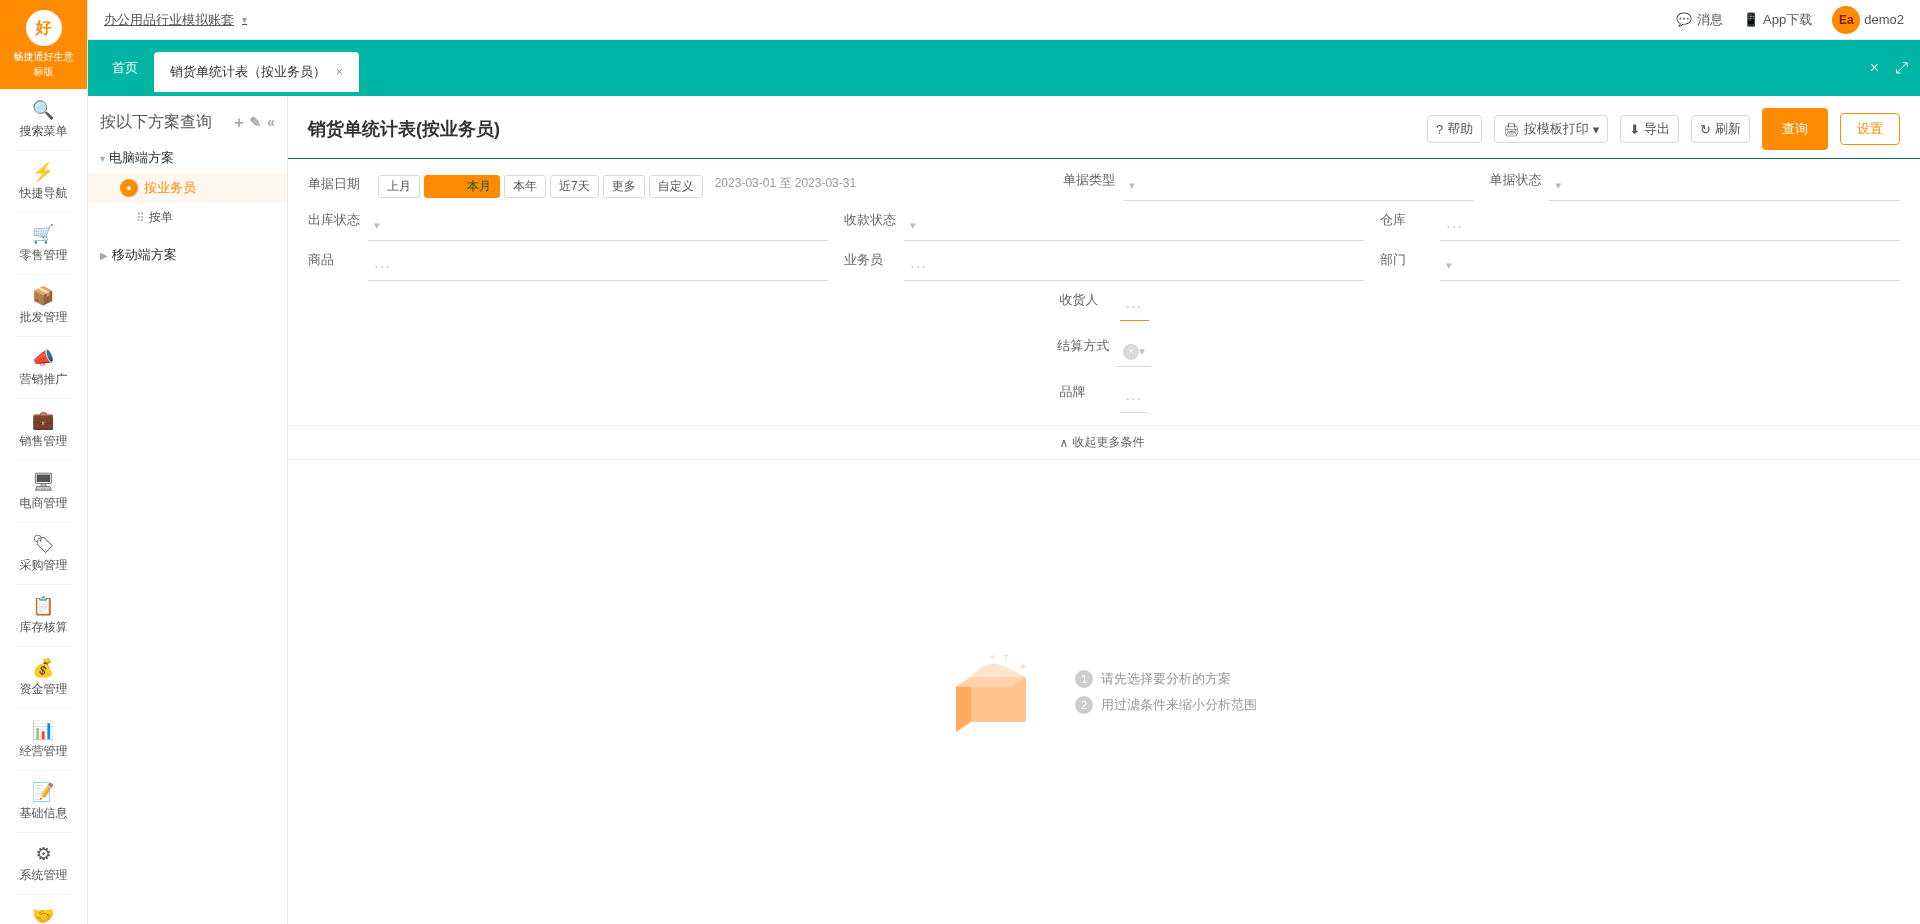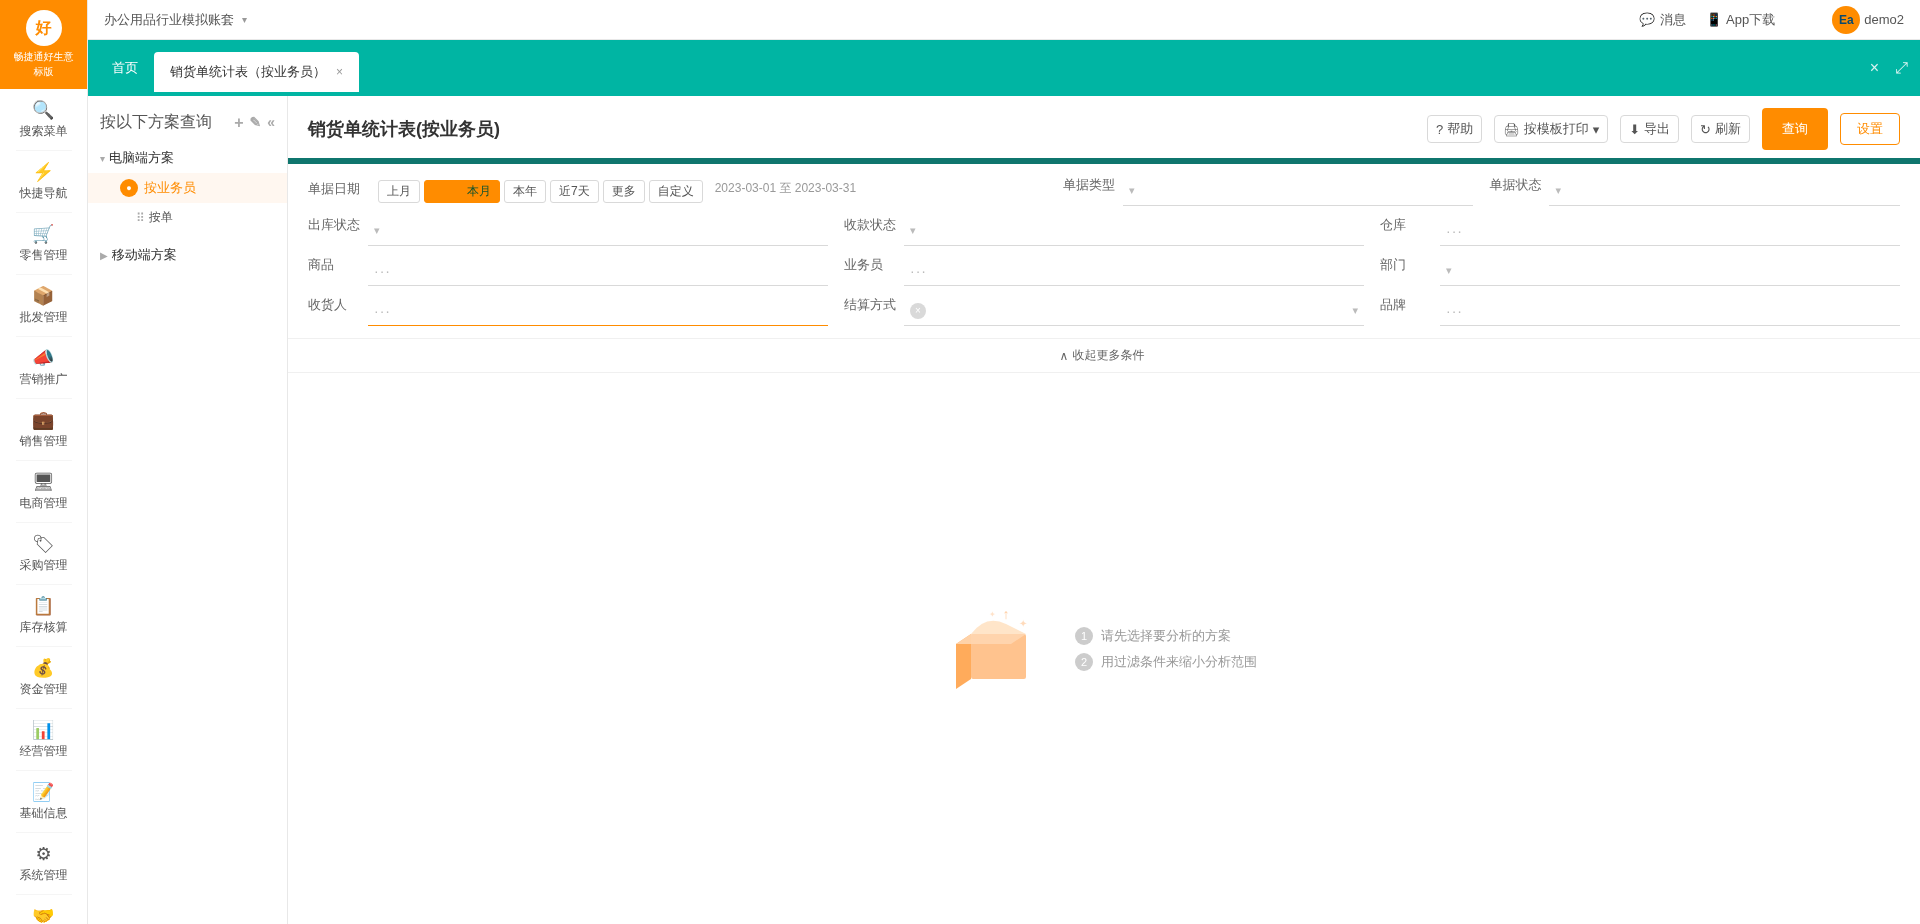--- a/index.html
+++ b/index.html
@@ -68,37 +68,38 @@
       padding: 0 16px;
       border-bottom: 1px solid #e8e8e8;
       flex-shrink: 0;
     }
     #topbar-left {
       display: flex;
       align-items: center;
       gap: 8px;
       color: #555;
       font-size: 13px;
+      text-decoration: underline;
     }
     #topbar-left .dropdown-arrow { color: #999; font-size: 10px; }
     #topbar-right {
       display: flex;
       align-items: center;
       gap: 20px;
       color: #555;
       font-size: 13px;
     }
     #topbar-right .tr-item {
       display: flex; align-items: center; gap: 4px; cursor: pointer;
     }
     .avatar {
       width: 28px; height: 28px; border-radius: 50%;
-      background: #ff8c00; color: #0c4a6e;
+      background: #ff8c00; color: #7f1d1d;
       display: flex; align-items: center; justify-content: center;
-      font-size: 12px; font-weight: bold; margin-left: 37px;
+      font-size: 12px; font-weight: bold;
     }
 
     
     #tabbar {
       height: 56px;
       background: #00b5a3;
       display: flex;
       align-items: center;
       padding: 0 8px;
       flex-shrink: 0;
@@ -204,21 +205,21 @@
       overflow: hidden;
       background: #fff;
     }
 
     
     #page-header {
       display: flex;
       align-items: center;
       justify-content: space-between;
       padding: 12px 20px 8px 20px;
-      border-bottom: 6px solid #0f766e;
+      border-bottom: 1px solid #0f766e;
       flex-shrink: 0;
     }
     #page-title {
       font-size: 18px;
       font-weight: bold;
       color: #333;
     }
     #page-actions {
       display: flex; align-items: center; gap: 12px;
     }
@@ -241,21 +242,21 @@
       padding: 12px 20px;
       border-bottom: 1px solid #f0f0f0;
       flex-shrink: 0;
     }
     .filter-row {
       display: flex;
       align-items: center;
       gap: 16px;
       margin-bottom: 10px;
     }
-    .filter-row:last-child { margin-bottom: 0; }
+    .filter-row:last-child { margin-bottom: 0; flex-direction: column; }
     .filter-item {
       display: flex;
       gap: 8px;
       flex: 1;
     }
     .filter-label {
       color: #666;
       font-size: 13px;
       white-space: nowrap;
       min-width: 52px;

